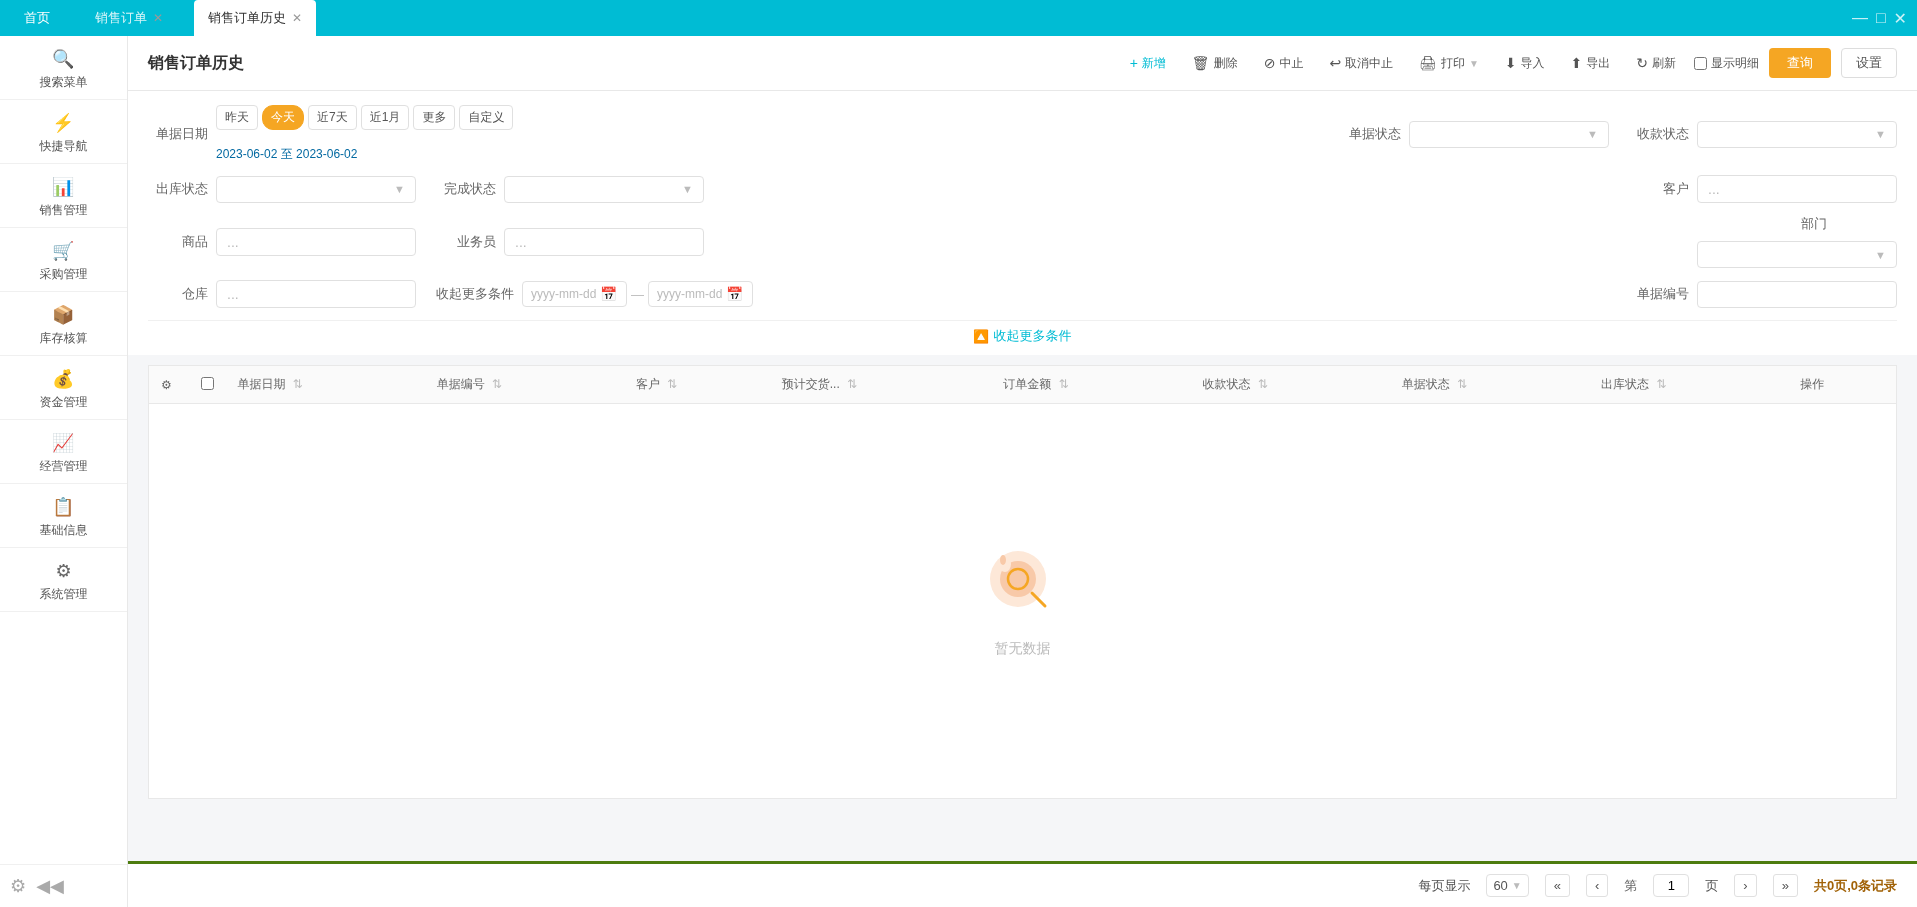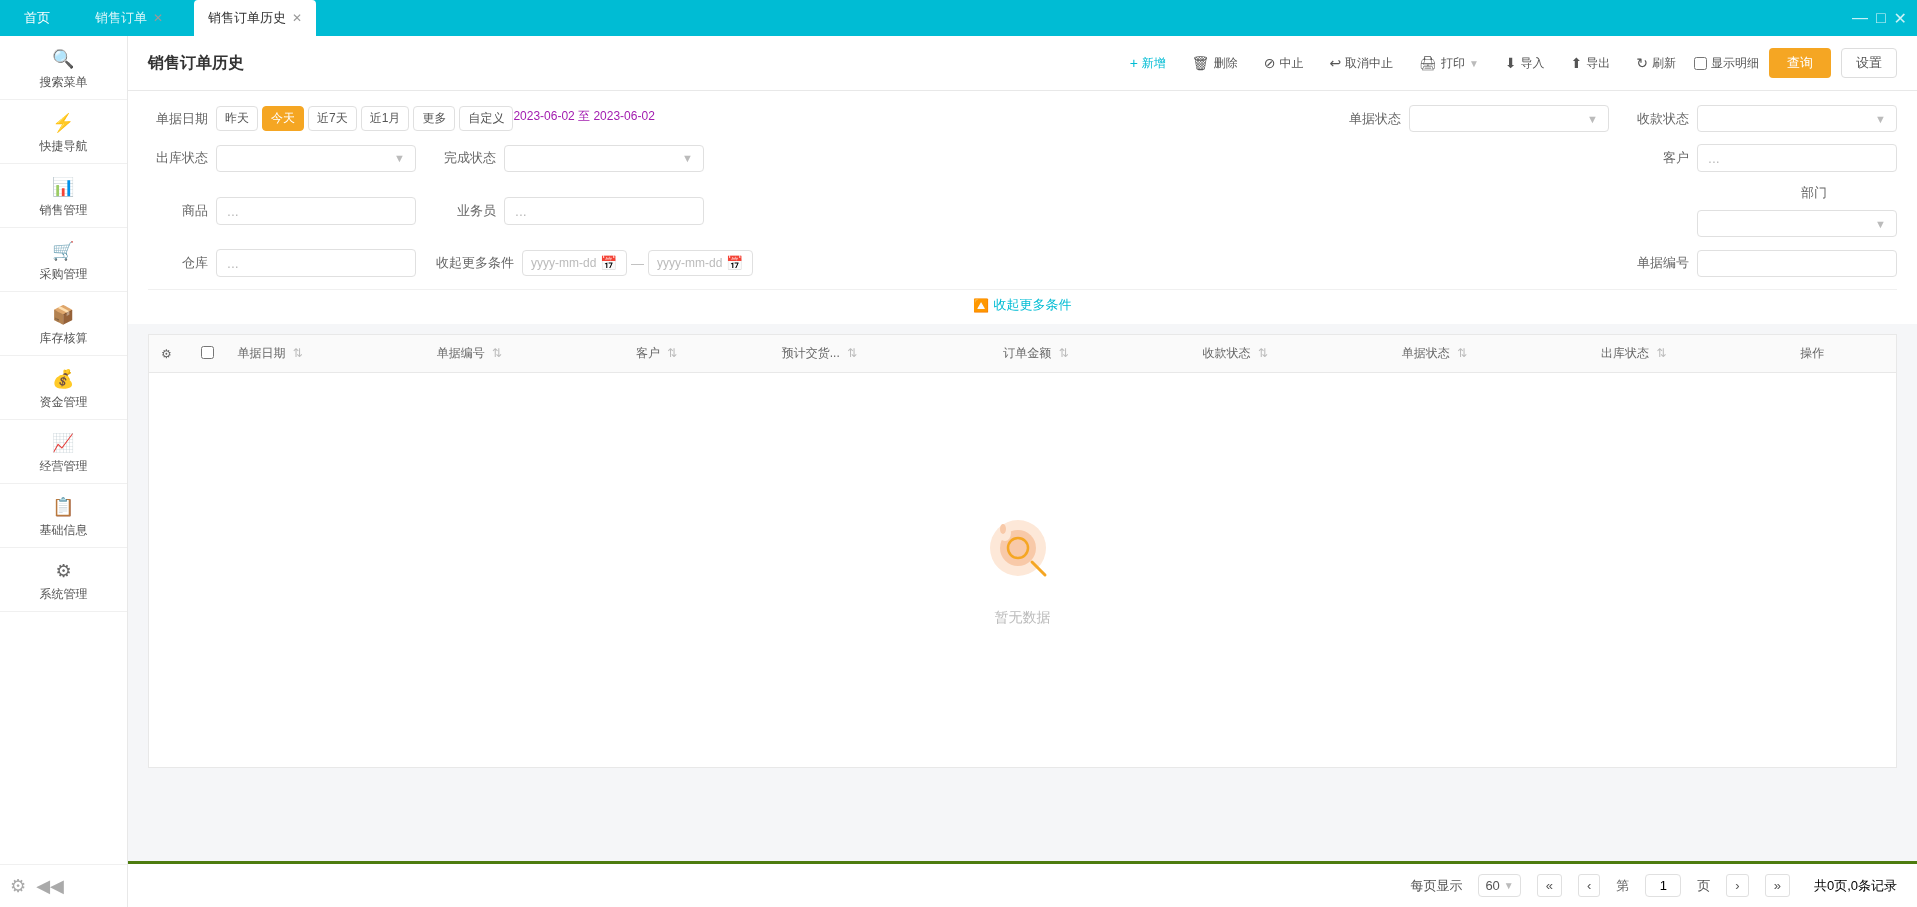--- a/index.html
+++ b/index.html
@@ -42,23 +42,23 @@
     
     .filter-area { background: #fff; padding: 14px 20px 0; flex-shrink: 0; }
     .filter-row { display: flex; align-items: center; margin-bottom: 12px; gap: 20px; flex-wrap: wrap; }
     .filter-item { display: flex; align-items: center; gap: 8px; }
     .filter-label { color: #666; font-size: 13px; white-space: nowrap; min-width: 60px; text-align: right; }
     .filter-input { border: 1px solid #e0e0e0; border-radius: 4px; padding: 5px 10px; font-size: 13px; color: #333; background: #fff; width: 180px; display: flex; align-items: center; justify-content: space-between; cursor: pointer; }
     .filter-input .placeholder { color: #bbb; }
     .filter-select { border: 1px solid #e0e0e0; border-radius: 4px; padding: 5px 10px; font-size: 13px; color: #333; background: #fff; width: 200px; display: flex; align-items: center; justify-content: space-between; cursor: pointer; }
     .filter-date-group { display: flex; align-items: center; gap: 4px; }
     .date-btn { padding: 3px 8px; border-radius: 4px; font-size: 12px; cursor: pointer; border: 1px solid #e0e0e0; background: #fff; color: #555; }
-    .date-btn.active { background: #f5a623; color: #fff; border-color: #f5a623; }
-    .date-range { font-size: 12px; color: #a21caf; margin-top: 2px; }
-    .filter-date-col { display: flex; flex-direction: row; }
+    .date-btn.active { background: #f5a623; color: #fff; border-color: #f5a623; border-radius: 11px; }
+    .date-range { font-size: 12px; color: #0369a1; margin-top: 16px; }
+    .filter-date-col { display: flex; flex-direction: column; }
     .more-filters { text-align: center; padding: 6px 0 10px; color: #00bcd4; font-size: 13px; cursor: pointer; border-top: 1px solid #f0f0f0; margin-top: 4px; }
     .more-filters span { display: inline-flex; align-items: center; gap: 4px; }
     .dots-btn { color: #aaa; cursor: pointer; font-size: 14px; }
 
     
     .date-range-inputs { display: flex; align-items: center; gap: 4px; }
     .date-input { border: 1px solid #e0e0e0; border-radius: 4px; padding: 4px 8px; font-size: 12px; color: #bbb; background: #fff; width: 105px; display: flex; align-items: center; justify-content: space-between; }
     .cal-icon { color: #bbb; font-size: 14px; }
 
     
@@ -385,17 +385,17 @@
         <span>60</span>
         <span style="font-size:10px;color:#bbb;">▼</span>
       </div>
       <button class="page-nav-btn">«</button>
       <button class="page-nav-btn">‹</button>
       <span style="color:#666;">第</span>
       <input class="page-input" type="text" value="1" style="">
       <span class="page-label-text">页</span>
       <button class="page-nav-btn">›</button>
       <button class="page-nav-btn">»</button>
-      <span style="color:#000000; margin-left:8px;">共0页,0条记录</span>
+      <span style="color:#a16207; margin-left:0;font-weight:bold;">共0页,0条记录</span>
     </div>
 
   </div>
 </div>
 
 </body></html>

